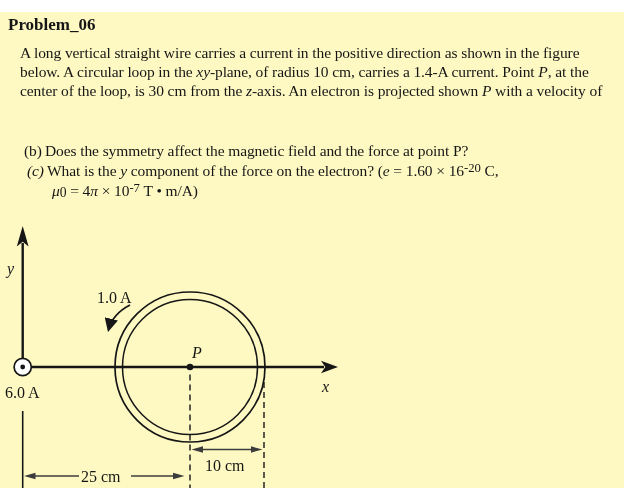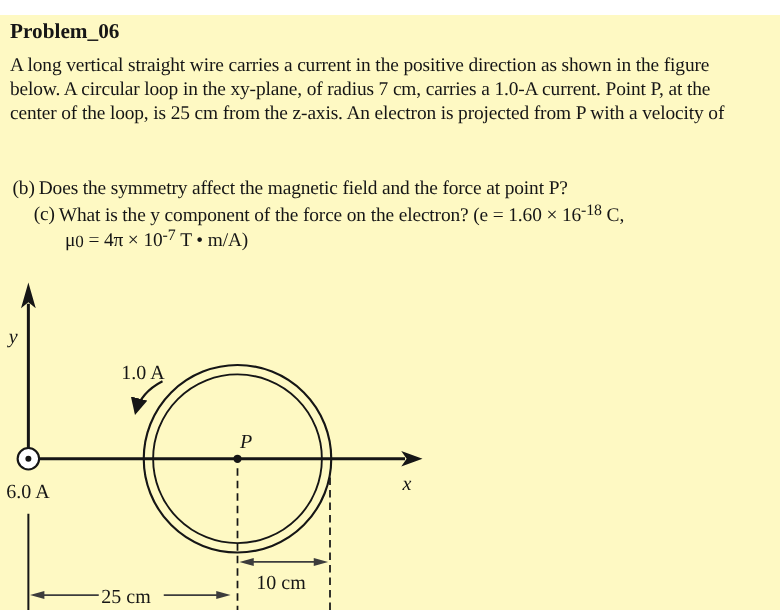--- a/index.html
+++ b/index.html
@@ -3,56 +3,56 @@
 <meta charset="utf-8">
 <style>
   html,body { margin:0; padding:0; background:#ffffff; }
   .page {
     position:relative; width:624px; height:488px; background:#fef9c3;
     font-family:"Liberation Serif","DejaVu Serif",serif; color:#161616;
     overflow:hidden;
     margin-top:12px;
   }
   .title { position:absolute; top:3px; left:8px; font-size:17px; font-weight:bold; white-space:nowrap; }
-  .para  { position:absolute; top:31px; left:8px; font-size:15.5px; line-height:19px; white-space:nowrap; letter-spacing:-0.1px; }
+  .para  { position:absolute; top:31px; left:20px; font-size:15.5px; line-height:19px; white-space:nowrap; letter-spacing:-0.1px; }
   .part  { position:absolute; font-size:15.5px; white-space:nowrap; letter-spacing:-0.1px; }
   .part-a { top:111px; left:25px; }
-  .part-b { top:130px; left:10px; }
+  .part-b { top:130px; left:24px; }
   .part-c { top:149px; left:27px; }
   .part-mu { top:169px; left:52px; }
   .plabel { display:inline-block; width:21px; }
   .part-c .plabel { width:20px; }
-  .it { }
+  .it { font-style:italic; }
   sup.sp { font-size:0.82em; vertical-align:0.35em; }
   sub.sb { font-size:0.88em; vertical-align:-0.06em; }
   svg.diagram { position:absolute; left:0px; top:205px; }
   svg text { font-family:"Liberation Serif","DejaVu Serif",serif; }
   .dtext { font-size:16px; fill:#161616; }
   .dlabel-it { font-size:16px; fill:#161616; font-style:italic; }
   .ink   { stroke:#161616; }
   .dimln { stroke:#3c3c3c; }
   .dimfill { fill:#3c3c3c; }
 </style>
 </head>
 <body>
 
 <div class="page">
 
   <div class="title">Problem_06</div>
 
   <div class="para">
     <div><span>A long vertical straight wire carries a current in the positive direction as shown in the figure</span></div>
-    <div><span>below. A circular loop in the </span><span class="it">xy</span><span>-plane, of radius 7 cm, carries a 1.0-A current. Point </span><span class="it">P</span><span>, at the</span></div>
-    <div><span>center of the loop, is 25 cm from the </span><span class="it">z</span><span>-axis. An electron is projected from </span><span class="it">P</span><span> with a velocity of</span></div>
+    <div><span>below. A circular loop in the </span><span class="it">xy</span><span>-plane, of radius 10 cm, carries a 1.4-A current. Point </span><span class="it">P</span><span>, at the</span></div>
+    <div><span>center of the loop, is 30 cm from the </span><span class="it">z</span><span>-axis. An electron is projected shown </span><span class="it">P</span><span> with a velocity of</span></div>
   </div>
 
 
   <div class="part part-b"><span class="plabel">(b)</span><span>Does the symmetry affect the magnetic field and the force at point P?</span></div>
 
-  <div class="part part-c"><span class="plabel it">(c)</span><span>What is the </span><span class="it">y</span><span> component of the force on the electron? (</span><span class="it">e</span><span> = 1.60 × 16</span><sup class="sp">-18</sup><span> C,</span></div>
+  <div class="part part-c"><span class="plabel it">(c)</span><span>What is the </span><span class="it">y</span><span> component of the force on the electron? (</span><span class="it">e</span><span> = 1.60 × 16</span><sup class="sp">-20</sup><span> C,</span></div>
 
   <div class="part part-mu"><span class="it">μ</span><sub class="sb">0</sub><span> = 4</span><span class="it">π</span><span> × 10</span><sup class="sp">-7</sup><span> T • m/A)</span></div>
 
   <svg class="diagram" width="345" height="283" viewBox="0 205 345 283" xmlns="http://www.w3.org/2000/svg">
     <defs>
       <marker id="mArr" viewBox="0 0 10 10" refX="8.5" refY="5" markerWidth="8" markerHeight="8" orient="auto">
         <path d="M0,0 L10,5 L0,10 z" fill="#161616"></path>
       </marker>
     </defs>
 

